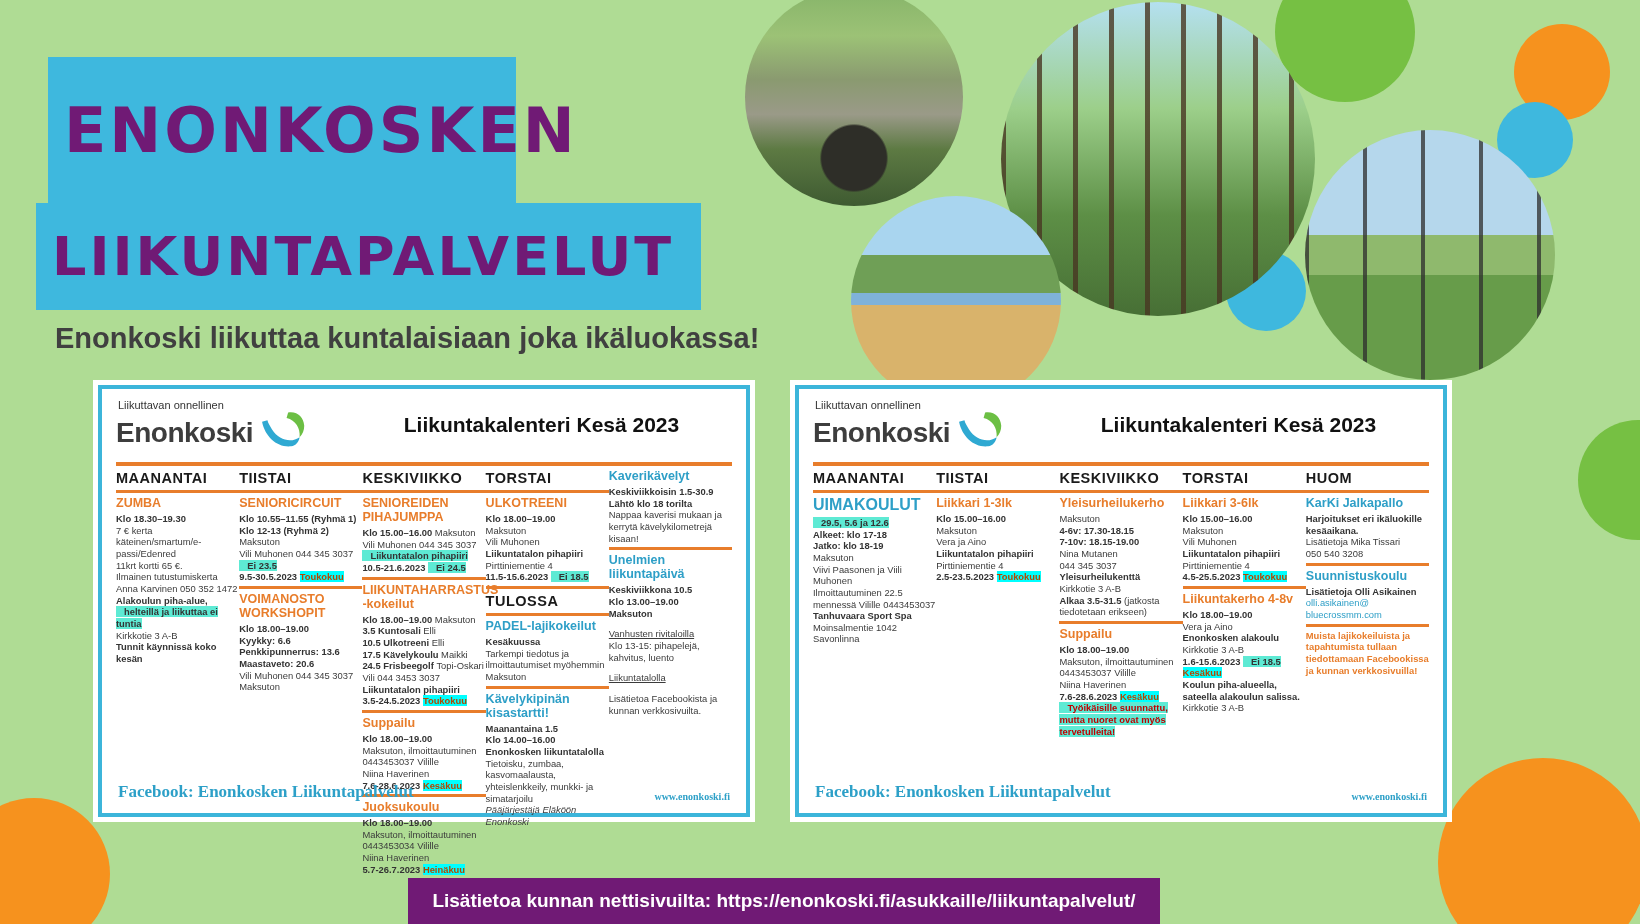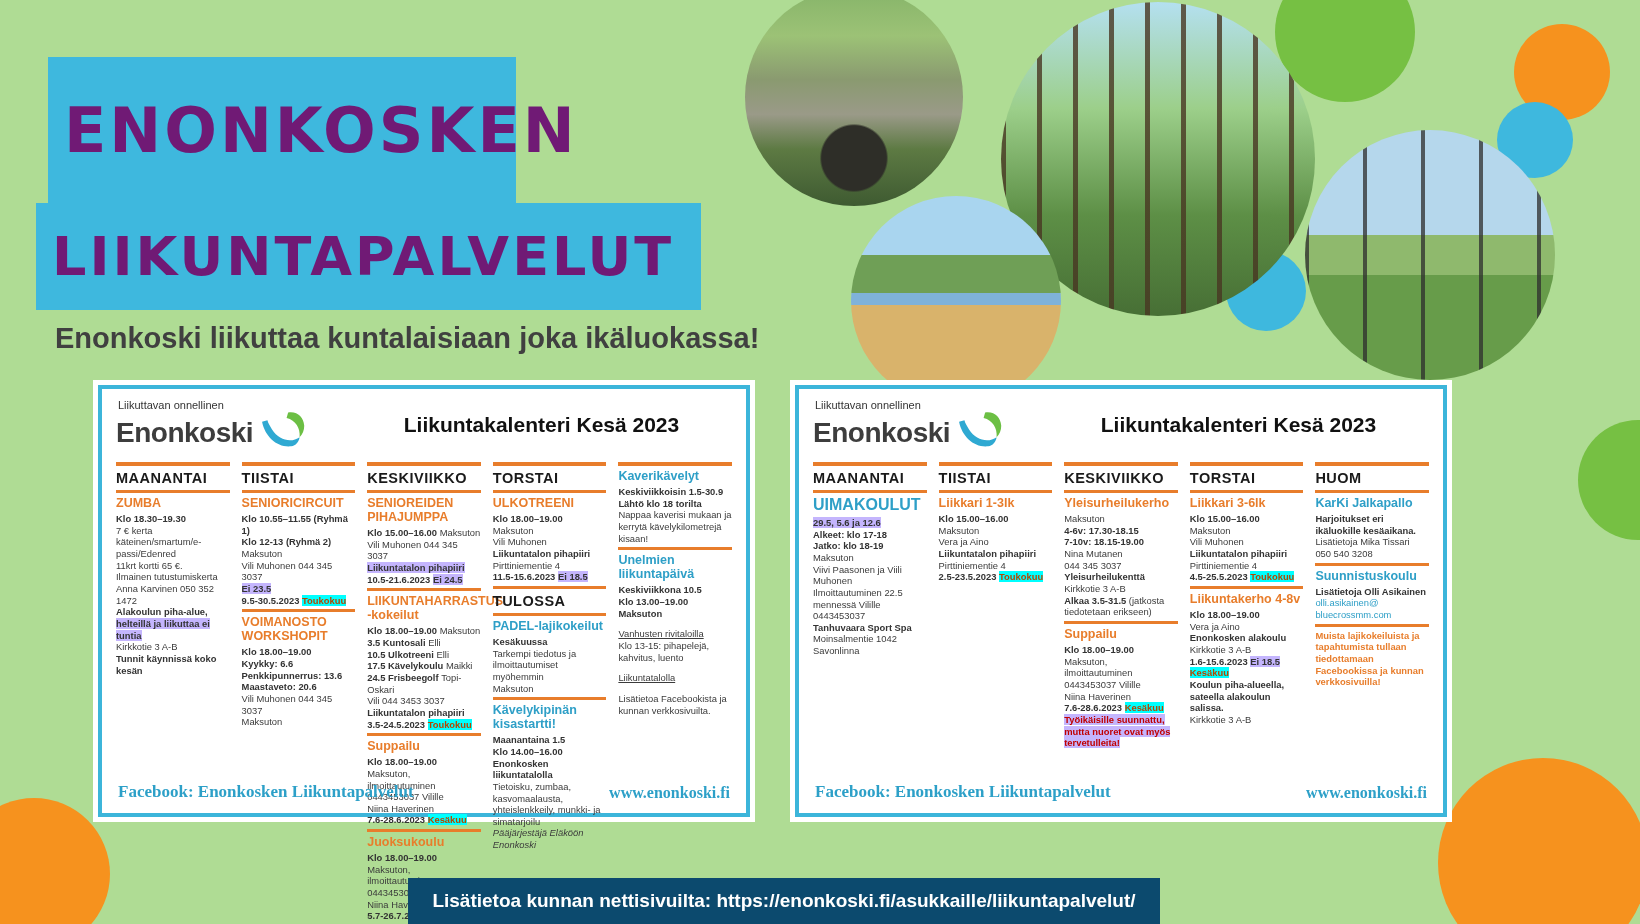--- a/index.html
+++ b/index.html
@@ -29,46 +29,46 @@
   
   .panel{width:662px;height:442px;background:#fff;z-index:4;}
   .panel-frame{position:absolute;inset:5px;border:4px solid #3CB5DA;}
   .panel-content{position:absolute;inset:9px;padding:8px 14px 6px 14px;box-sizing:border-box;}
   .panel-head{display:flex;align-items:flex-start;}
   .logo-block{width:235px;flex:none;}
   .logo-tagline{font-size:11px;color:#333;margin:2px 0 0 2px;}
   .logo-row{display:flex;align-items:center;gap:6px;}
   .logo-name{font-size:28px;font-weight:700;color:#3d3d3d;letter-spacing:-0.5px;}
   .panel-title{flex:1;text-align:center;font-size:21px;font-weight:700;color:#111;margin-top:16px;}
-  .cols{display:flex;gap:12px;margin-top:4px;}
+  .cols{display:flex;margin-top:4px;}
   .col{flex:1;min-width:0;}
   .rule{border-top:3px solid #E87D2B;margin:3px 0 3px 0;}
   .rule:first-child{border-top-width:4px;}
   .day-header{font-size:14.5px;font-weight:600;color:#1a1a1a;letter-spacing:.5px;padding:1px 0;}
   .sec-title{font-size:12.5px;font-weight:700;line-height:1.12;margin:3px 0 3px 0;}
   .sec-title.orange{color:#E87D2B;}
   .sec-title.teal{color:#2E9FC7;}
   .sec-title.big{font-size:16px;}
   .line{font-size:9.4px;line-height:1.24;color:#3b3b3b;}
   .gap{height:9px;}
   .sp.b{font-weight:700;color:#333;}
   .sp.i{font-style:italic;}
   .sp.u{text-decoration:underline;}
-  .sp.hl-yellow{background:#c4b5fd;}
+  .sp.hl-yellow{background:#5eead4;padding-left:8px;}
   .sp.hl-cyan{background:#00FFFF;}
   .sp.c-month{color:#B34700;}
   .sp.c-red{color:#C00000;}
   .sp.c-teal{color:#2E9FC7;}
   .sp.c-orange{color:#E87D2B;font-weight:700;}
   .panel-footer{position:absolute;left:16px;right:16px;bottom:11px;display:flex;
                 justify-content:space-between;align-items:flex-end;}
   .fb-link{font-family:"Liberation Serif",serif;font-size:17px;font-weight:700;color:#2DA0C8;}
-  .www-link{font-family:"Liberation Serif",serif;font-size:16px;font-weight:700;color:#2DA0C8;}
+  .www-link{font-family:"Liberation Serif",serif;font-size:10px;font-weight:700;color:#2DA0C8;}
   
-  .bottom-bar{background:#0c4a6e;z-index:5;display:flex;align-items:center;justify-content:center;}
+  .bottom-bar{background:#701a75;z-index:5;display:flex;align-items:center;justify-content:center;}
   .bottom-bar span{color:#fff;font-size:19px;font-weight:700;}
 </style>
 </head>
 <body>
 
 <div class="abs deco circle" style="left:1275px;top:-38px;width:140px;height:140px;background:#76C043;"></div>
 <div class="abs deco circle" style="left:1514px;top:24px;width:96px;height:96px;background:#F6921E;"></div>
 <div class="abs deco circle" style="left:1497px;top:102px;width:76px;height:76px;background:#3EB8DE;"></div>
 <div class="abs deco circle" style="left:1226px;top:251px;width:80px;height:80px;background:#3EB8DE;"></div>
 <div class="abs deco circle" style="left:1578px;top:420px;width:120px;height:120px;background:#76C043;"></div>

